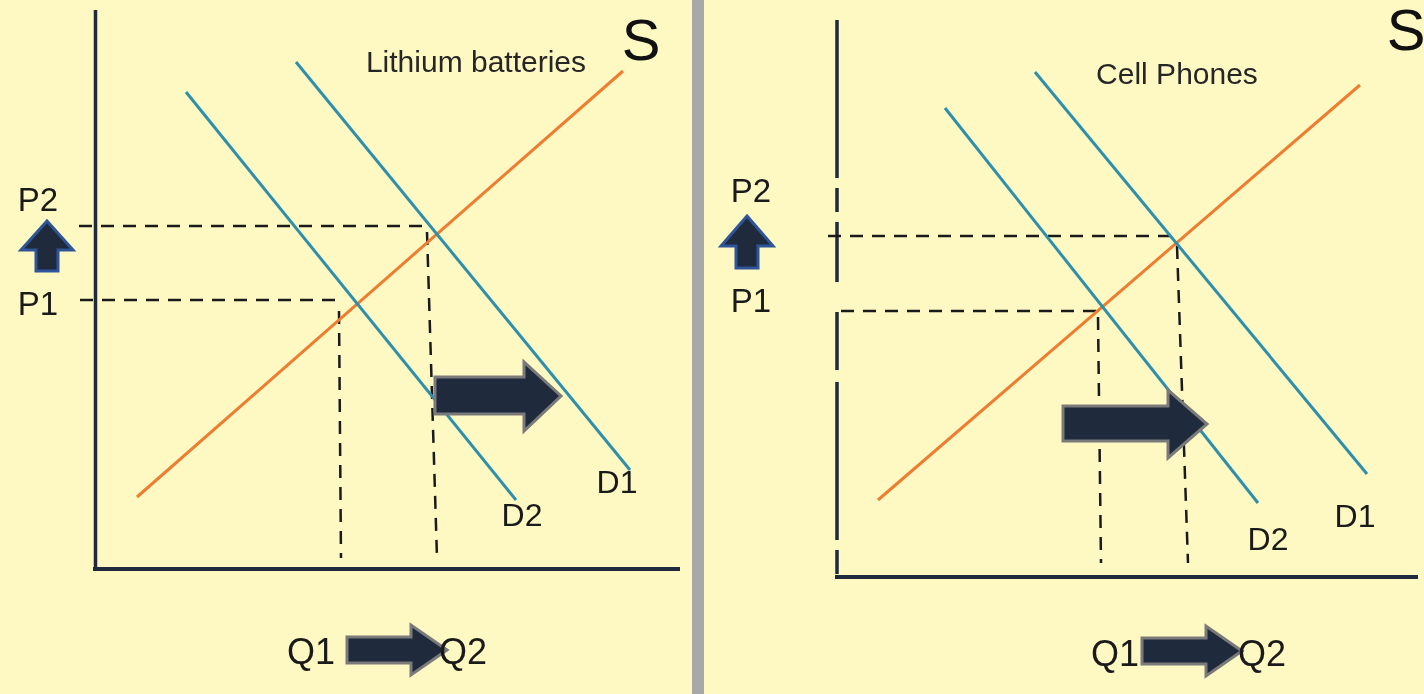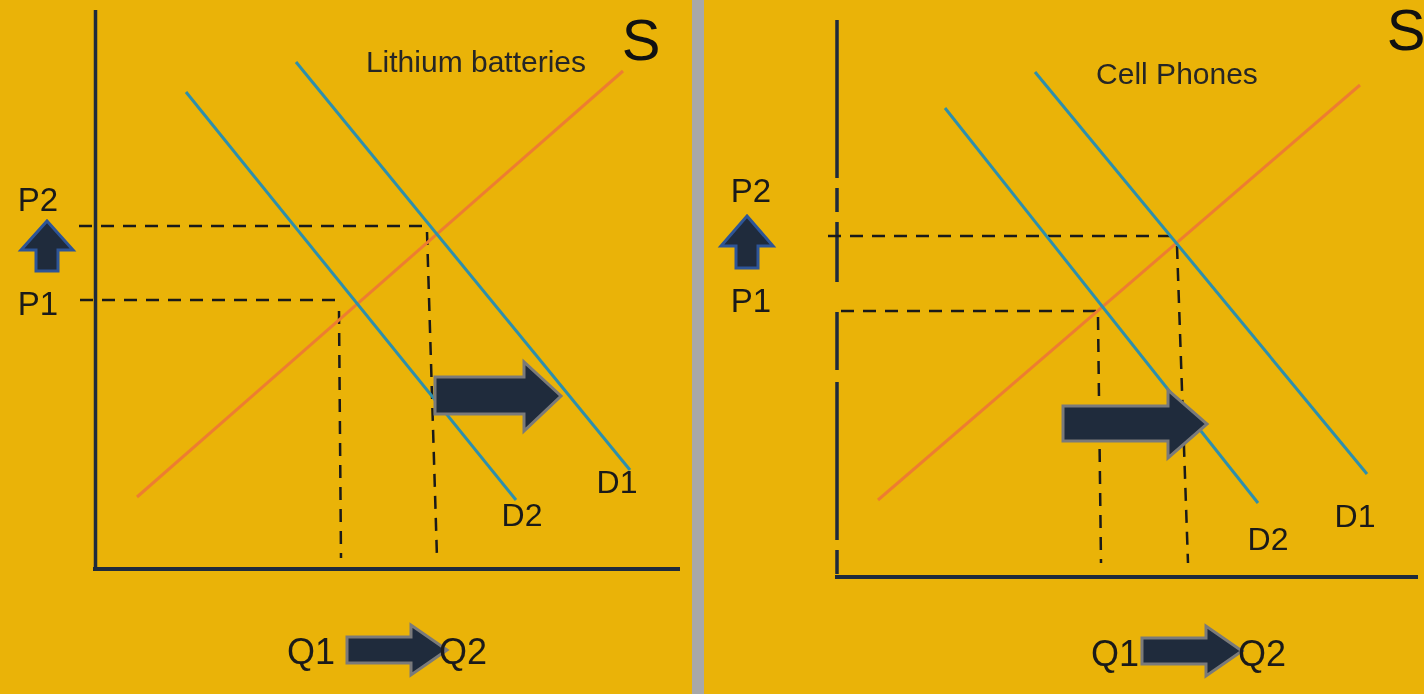--- a/index.html
+++ b/index.html
@@ -1,20 +1,20 @@
 <!DOCTYPE html>
 <html><head>
 <meta charset="utf-8">
 <style>
   html, body { margin: 0; padding: 0; background: #ffffff; }
   .canvas {
     position: relative;
     width: 1424px;
     height: 694px;
-    background: #eab308;
+    background: #fef9c3;
     overflow: hidden;
     font-family: "Liberation Sans", sans-serif;
   }
   svg.panel { position: absolute; top: 0; display: block; }
   svg.panel-left  { left: 0;   width: 692px; height: 694px; }
   svg.panel-right { left: 705px; width: 719px; height: 694px; }
   .divider {
     position: absolute;
     left: 692px; top: 0;
     width: 12px; height: 694px;

